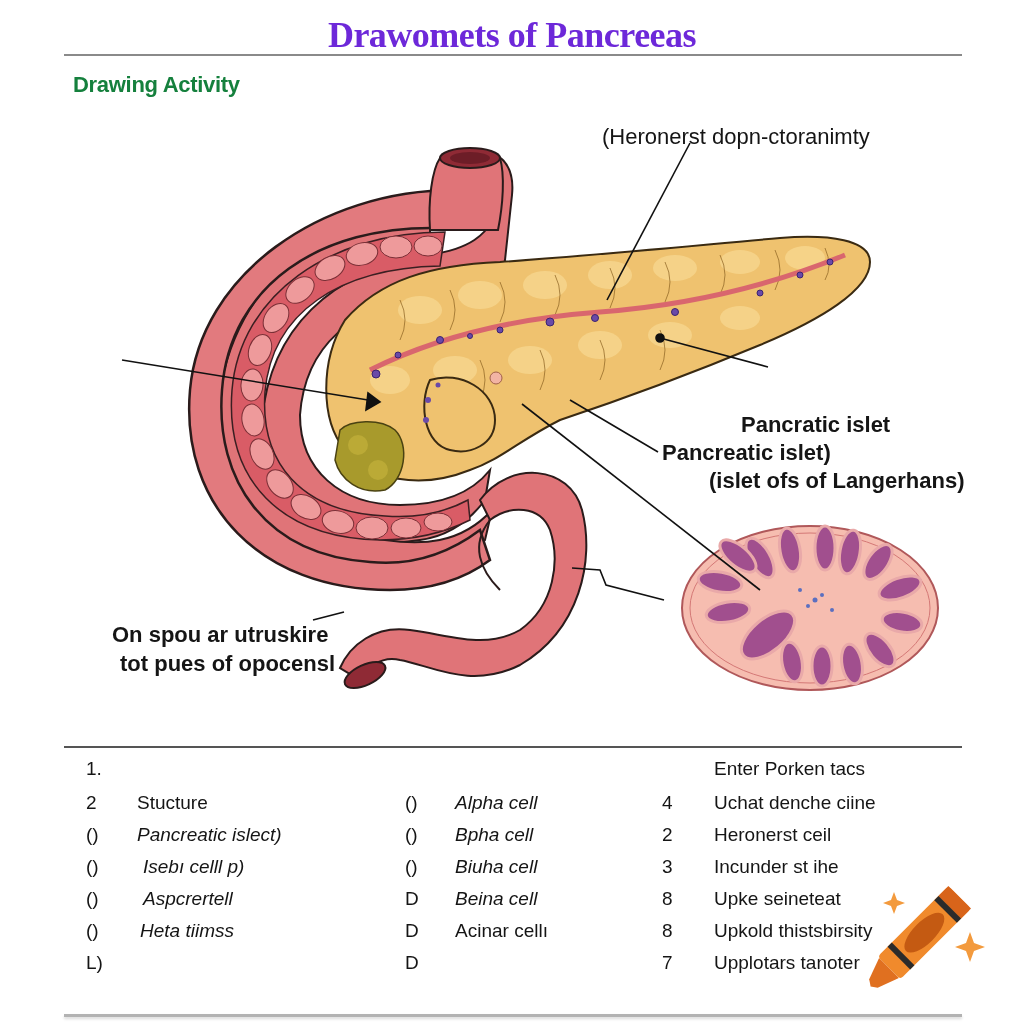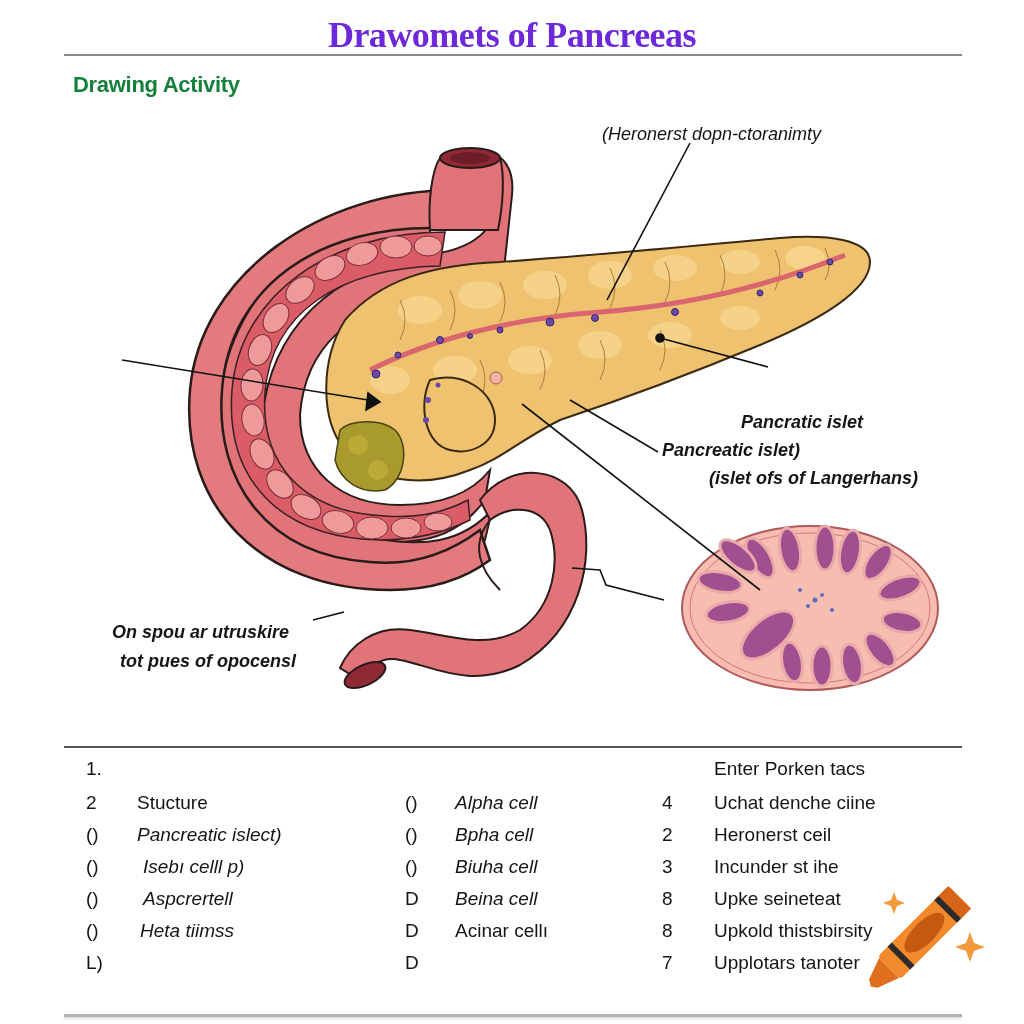--- a/index.html
+++ b/index.html
@@ -12,21 +12,21 @@
   .rule { position: absolute; height: 2px; background: #8a8a8a; }
   .rule-top { left: 64px; top: 54px; width: 898px; }
   .rule-mid { left: 64px; top: 746px; width: 898px; background: #555; height: 1.5px; }
   .rule-bottom { left: 64px; top: 1014px; width: 898px; height: 3px; background: #b3b3b3; box-shadow: 0 2px 3px rgba(0,0,0,0.15); }
   .subtitle {
     position: absolute; left: 73px; top: 72px; font-family: "Liberation Sans", "DejaVu Sans", sans-serif;
     font-size: 22px; font-weight: bold; color: #15803d; letter-spacing: -0.3px;
   }
   .label {
     position: absolute; font-family: "Liberation Sans", "DejaVu Sans", sans-serif;
-    font-style: italic; font-size: 18px; color: #151515; white-space: nowrap;
+    font-size: 22px; color: #151515; white-space: nowrap;
   }
   .label-top { left: 602px; top: 124px; }
   .label-islet-1 { left: 741px; top: 412px; font-weight: bold; }
   .label-islet-2 { left: 662px; top: 440px; font-weight: bold; }
   .label-islet-3 { left: 666px; top: 468px; font-weight: bold; margin-left: 43px; }
   .label-left-1 { left: 112px; top: 622px; font-weight: bold; }
   .label-left-2 { left: 120px; top: 651px; font-weight: bold; }
   .illustration { position: absolute; left: 0; top: 130px; width: 1024px; height: 600px; }
 
   .table {

